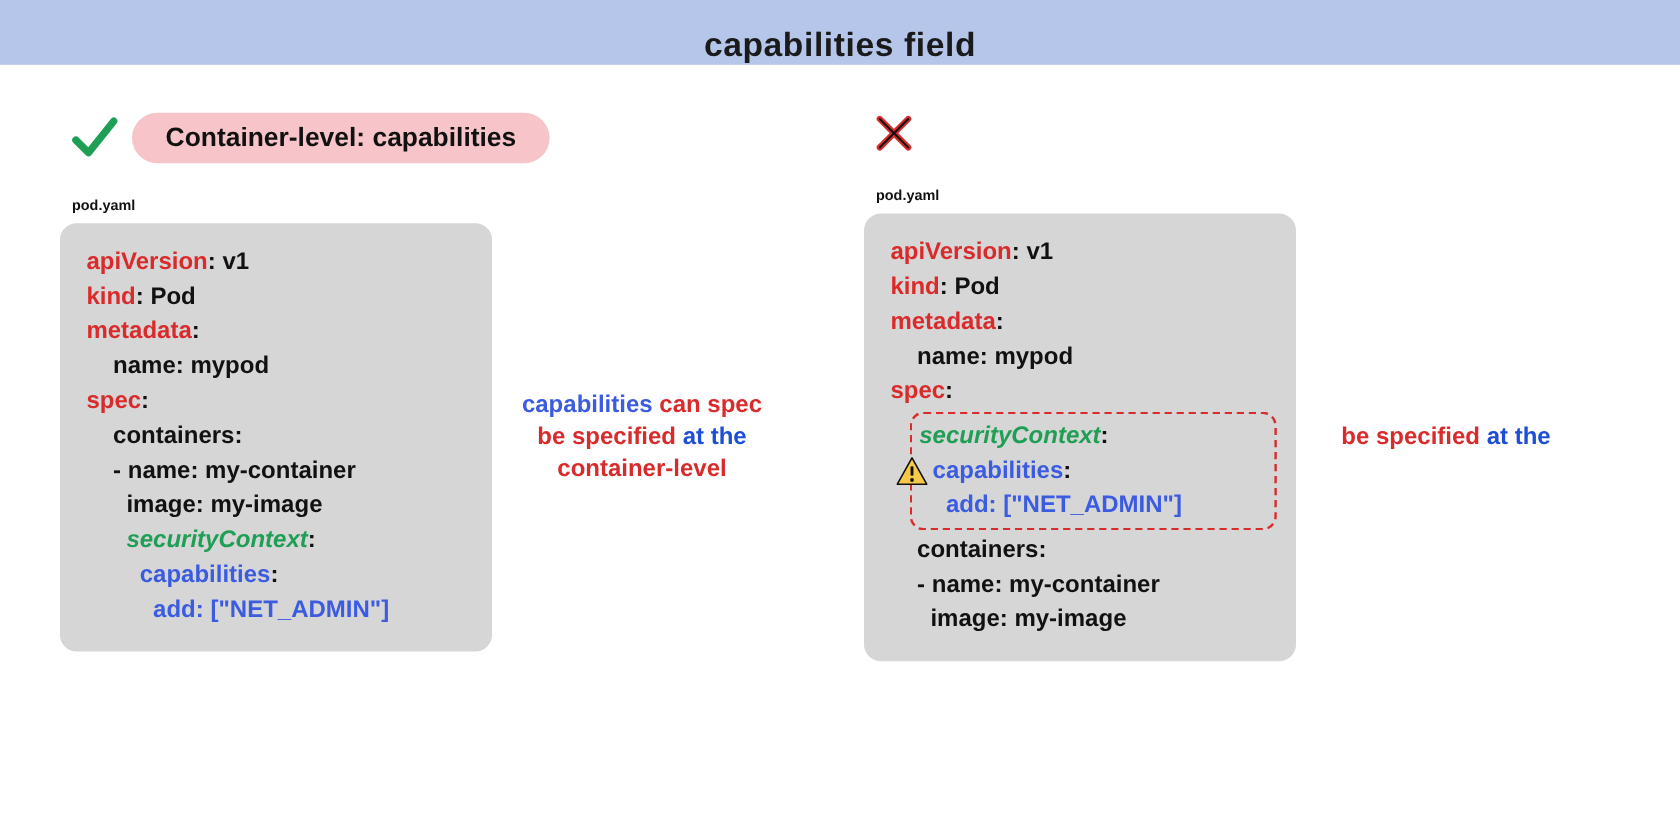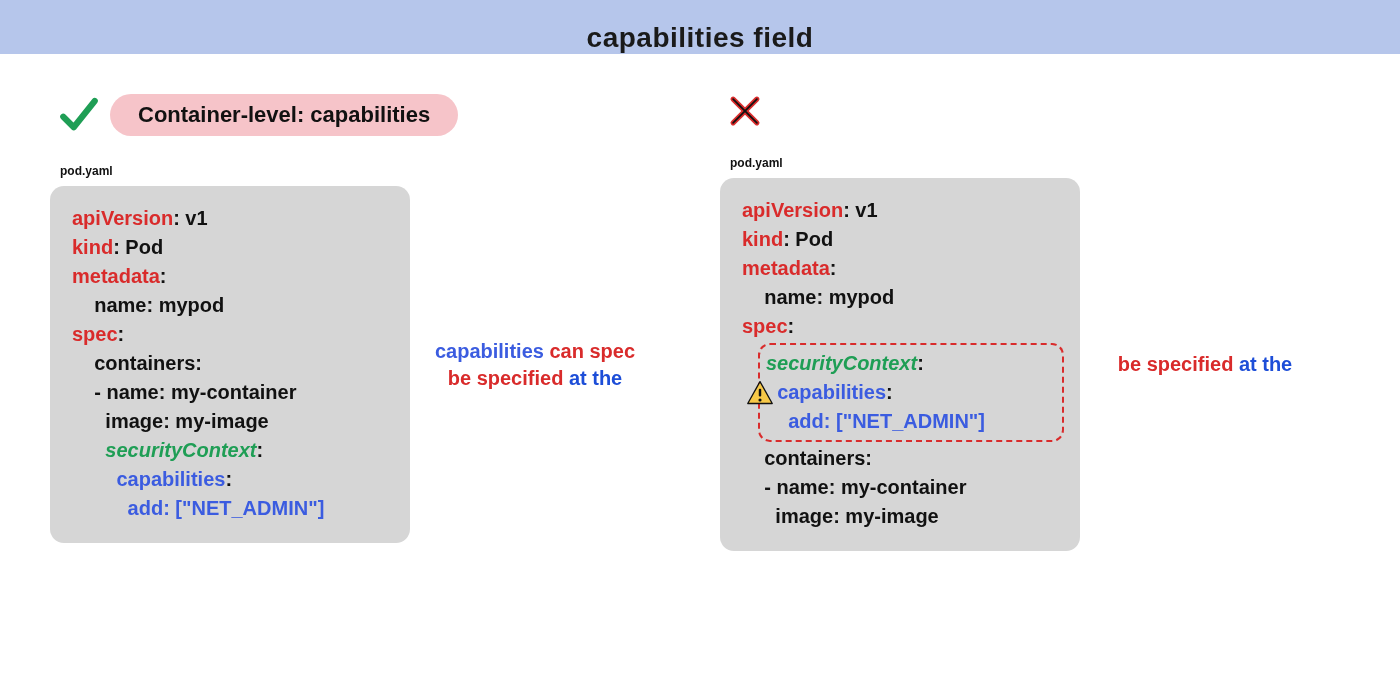--- a/index.html
+++ b/index.html
@@ -126,20 +126,21 @@
         <div class="ln"><span class="k-black">    - name: my-container</span></div>
         <div class="ln"><span class="k-black">      image: my-image</span></div>
         <div class="ln"><span class="k-black">      </span><span class="k-green">securityContext</span><span class="k-black">:</span></div>
         <div class="ln"><span class="k-black">        </span><span class="k-blue">capabilities</span><span class="k-black">:</span></div>
         <div class="ln"><span class="k-black">          </span><span class="k-blue">add</span><span class="k-blue">: ["NET_ADMIN"]</span></div>
       </div>
 
       <div class="aside">
         <div><span class="t-blue">capabilities </span><span class="t-red">can spec</span></div>
         <div><span class="t-red">be specified </span><span class="t-black">at the</span></div>
+        <div><span class="t-red">container-level</span></div>
       </div>
     </div>
   </div>
 
   <div class="col">
     <div class="badge-row">
       <span class="cross-icon">
         <svg viewBox="0 0 40 40">
           <line x1="6" y1="6" x2="34" y2="34" stroke="#d92b2b" stroke-width="6" stroke-linecap="round"></line>
           <line x1="34" y1="6" x2="6" y2="34" stroke="#d92b2b" stroke-width="6" stroke-linecap="round"></line>

